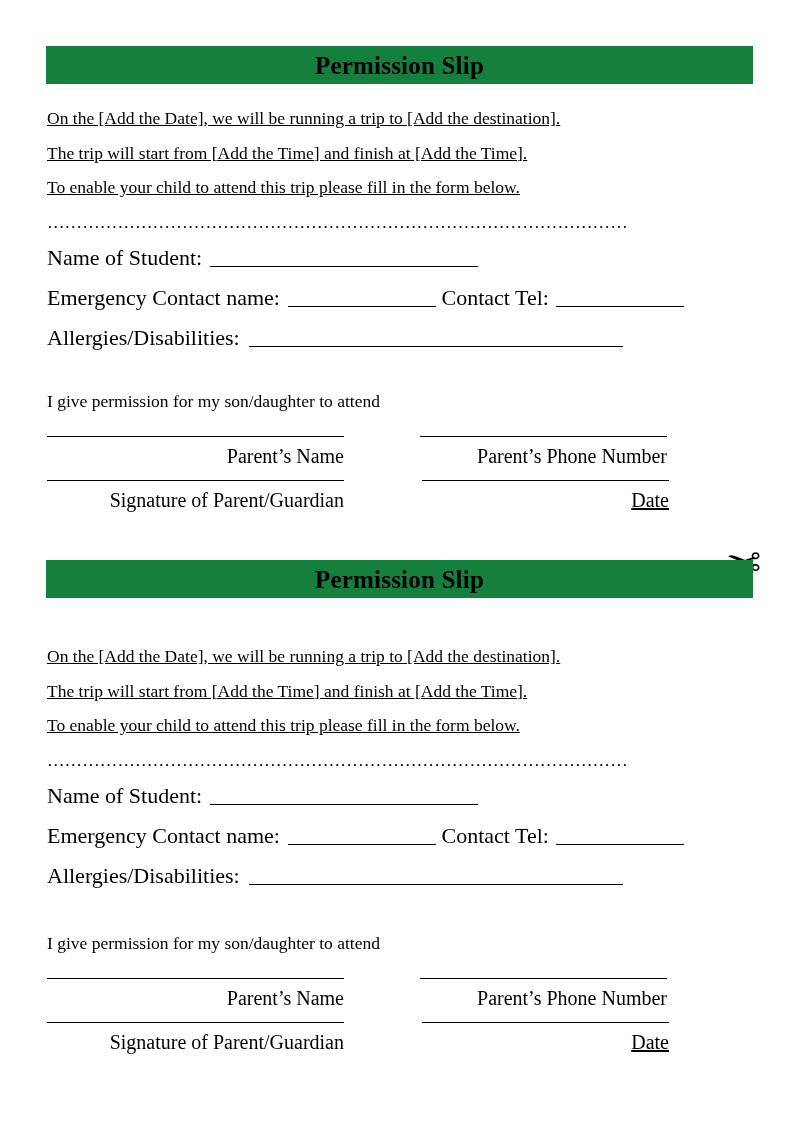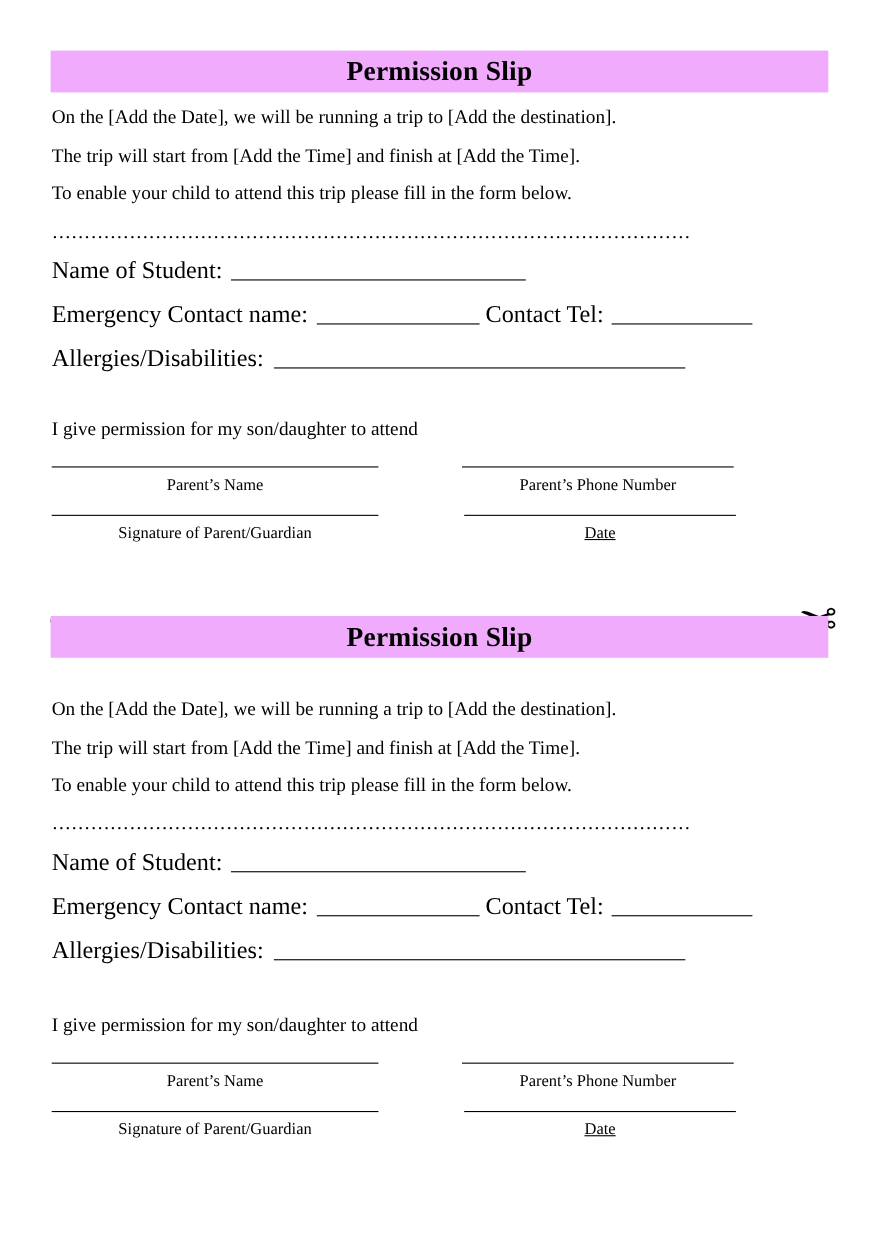--- a/index.html
+++ b/index.html
@@ -30,43 +30,44 @@
     width: 800px;
   }
   .slip-1 { top: 46px; }
   .slip-2 { top: 560px; }
 
   
   .title-bar {
     margin-left: 46px;
     width: 707px;
     height: 38px;
-    background: #f0abfc;
+    background: #15803d;
     display: flex;
     align-items: center;
     justify-content: center;
     box-sizing: border-box;
   }
   .title-text {
     font-size: 25px;
     font-weight: bold;
     letter-spacing: 0.2px;
     line-height: 1;
   }
 
   
   .body-area {
     margin-left: 47px;
     padding-top: 14px;
   }
   .para {
     font-size: 17.5px;
     line-height: 1;
-    margin: 0 0 17px 0;
-    white-space: nowrap;
+    margin: 12px 0 17px 0;
+    white-space: nowrap;
+    text-decoration: underline;
   }
   .slip-2 .body-area { padding-top: 38px; }
 
   .dot-leader {
     font-size: 17.5px;
     line-height: 1;
     margin: 0 0 14px 0;
     letter-spacing: 0.1px;
     white-space: nowrap;
     overflow: hidden;
@@ -112,24 +113,25 @@
     position: absolute;
     text-align: center;
   }
   .sig-line {
     border-top: 1px solid #000;
     height: 0;
     font-size: 0;
     line-height: 0;
   }
   .sig-label {
-    font-size: 15px;
+    font-size: 20px;
     line-height: 1;
     padding-top: 9px;
     white-space: nowrap;
+    text-align: right;
   }
   .cell-parent-name  { left: 0px;   top: 0px;  width: 297px; }
   .cell-parent-phone { left: 373px; top: 0px;  width: 247px; }
   .cell-signature    { left: 0px;   top: 44px; width: 297px; }
   .cell-date         { left: 375px; top: 44px; width: 247px; text-decoration: underline; }
 
   
   .cut-row {
     position: absolute;
     left: 0;

